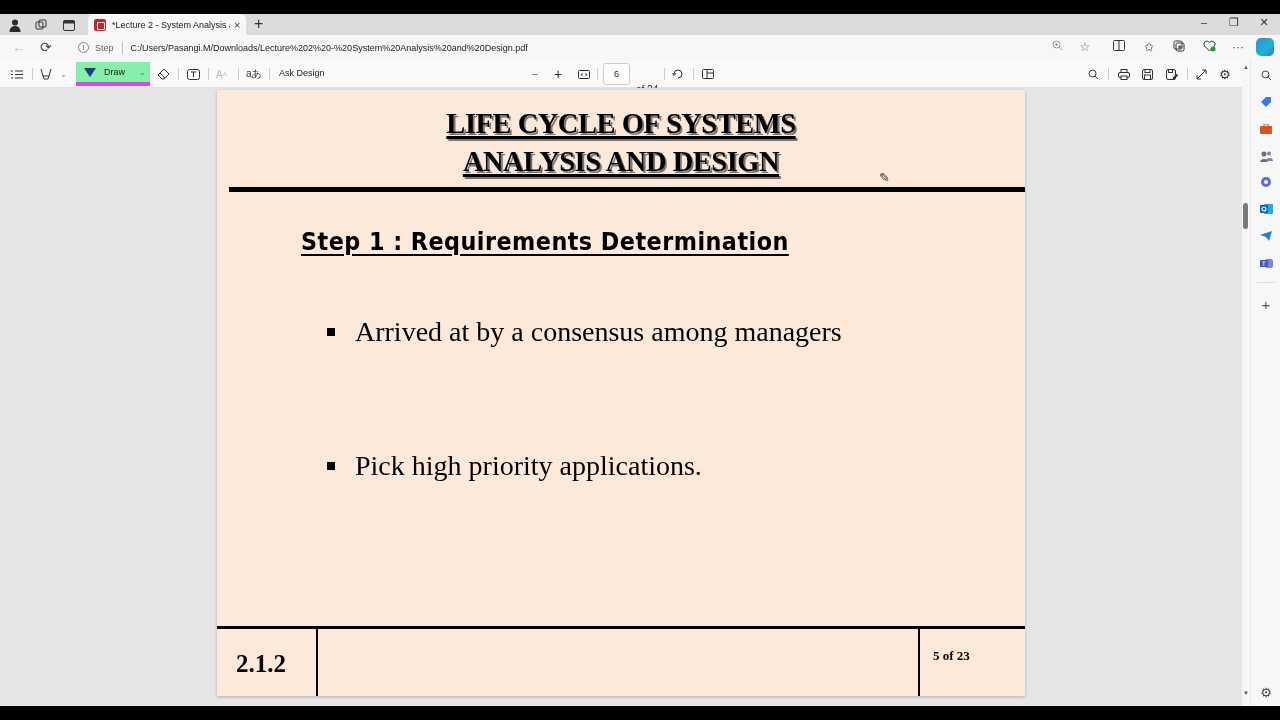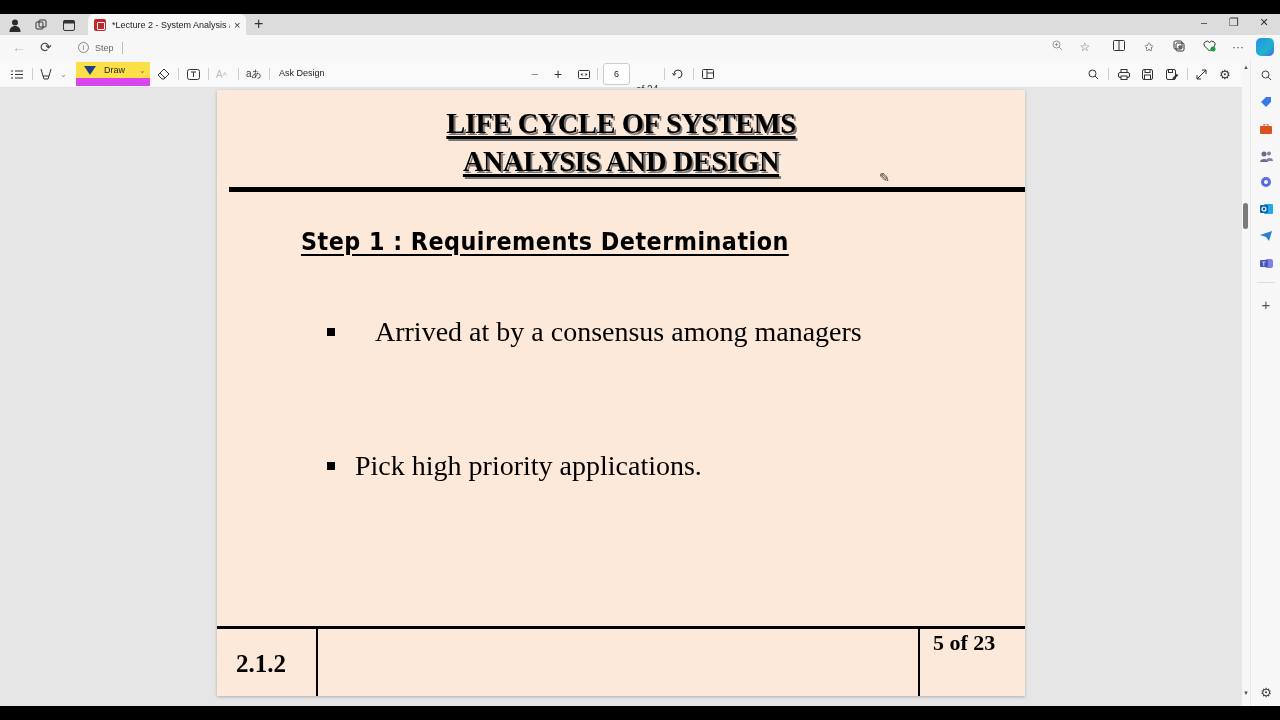--- a/index.html
+++ b/index.html
@@ -28,41 +28,41 @@
   .addr .file-label { font-size: 9px; color: #666; margin-left: 6px; }
   .addr .sep { width: 1px; height: 12px; background: #bbb; margin: 0 8px; }
   .addr .url { font-size: 9px; color: #222; white-space: nowrap; }
   .right-ico { position: absolute; top: 5px; font-size: 12px; color: #444; width: 18px; text-align: center; }
   .copilot { position: absolute; left: 1256px; top: 38px; width: 18px; height: 18px; border-radius: 5px; background: linear-gradient(135deg,#2a8cf0,#1fb5c9 60%,#3d6bf0); }
 
   
   .pdfbar { position: absolute; left: 0; top: 60px; width: 1242px; height: 28px; background: #f9f9f9; border-bottom: 1px solid #e2e2e2; }
   .pb-ico { position: absolute; top: 7px; font-size: 12px; color: #333; height: 14px; display: flex; align-items: center; }
   .pb-sep { position: absolute; top: 8px; width: 1px; height: 12px; background: #ccc; }
-  .draw-btn { position: absolute; left: 76px; top: 2px; width: 74px; height: 24px; background: #fde047; border-bottom: 8px solid #d946ef; display: flex; align-items: center; padding-left: 8px; }
+  .draw-btn { position: absolute; left: 76px; top: 2px; width: 74px; height: 24px; background: #86efac; border-bottom: 4px solid #d946ef; display: flex; align-items: center; padding-left: 8px; }
   .draw-btn .tri { width: 0; height: 0; border-left: 6px solid transparent; border-right: 6px solid transparent; border-top: 9px solid #1e3f8a; margin-right: 8px; }
   .draw-btn .draw-label { font-size: 9px; color: #222; }
   .draw-btn .chev { font-size: 8px; color: #777; margin-left: 14px; }
   .ask-copilot { position: absolute; left: 279px; top: 8px; font-size: 9px; color: #222; }
   .page-input { position: absolute; left: 603px; top: 3px; width: 27px; height: 22px; border: 1px solid #ccc; background: #fff; border-radius: 3px; font-size: 9px; color: #222; text-align: center; line-height: 20px; }
   .page-of { position: absolute; left: 636px; top: 24px; font-size: 10px; color: #333; }
 
   
   .viewer { position: absolute; left: 0; top: 88px; width: 1242px; height: 618px; background: #e6e6e6; padding-left: 8px; }
   .page { position: absolute; left: 217px; top: 2px; width: 808px; height: 606px; background: #fde9d9; box-shadow: 0 1px 3px rgba(0,0,0,0.25); overflow: hidden; }
   .title-line { position: absolute; width: 100%; text-align: center; font-family: "Liberation Serif", "DejaVu Serif", serif; font-weight: bold; font-size: 30px; color: #000; text-decoration: underline; text-decoration-thickness: 3px; text-underline-offset: 3px; text-shadow: 2px 2px 0 #777; letter-spacing: -0.5px; transform: scaleX(0.95); }
   .rule { position: absolute; left: 12px; top: 97px; width: 796px; height: 5px; background: #000; }
   .pencil { position: absolute; left: 662px; top: 80px; font-size: 13px; color: #333; }
   .step-heading { position: absolute; left: 84px; top: 138px; font-family: "DejaVu Sans", sans-serif; font-weight: bold; font-size: 24px; color: #000; text-decoration: underline; text-decoration-thickness: 2px; text-underline-offset: 4px; letter-spacing: 0.5px; transform: scaleX(0.93); transform-origin: left; }
   .bullet { position: absolute; left: 110px; display: flex; align-items: center; font-family: "Liberation Serif", "DejaVu Serif", serif; font-size: 28px; color: #000; }
   .bullet .sq { width: 8px; height: 8px; background: #000; margin-right: 20px; }
   .footer-rule { position: absolute; left: 0; top: 536px; width: 808px; height: 3px; background: #000; }
   .footer-vline { position: absolute; top: 538px; width: 1.5px; height: 70px; background: #000; }
   .footer-sec { position: absolute; left: 19px; top: 560px; font-family: "Liberation Serif", "DejaVu Serif", serif; font-weight: bold; font-size: 25px; color: #000; }
-  .footer-page { position: absolute; left: 716px; top: 540px; font-family: "Liberation Serif", "DejaVu Serif", serif; font-weight: bold; font-size: 22px; color: #000; }
+  .footer-page { position: absolute; left: 716px; top: 558px; font-family: "Liberation Serif", "DejaVu Serif", serif; font-weight: bold; font-size: 13px; color: #000; }
 
   
   .vscroll { position: absolute; left: 1242px; top: 60px; width: 8px; height: 646px; background: #f7f7f7; }
   .vscroll .thumb { position: absolute; left: 1px; top: 143px; width: 5px; height: 26px; border-radius: 3px; background: #7a7a7a; }
   .vscroll .arr { position: absolute; left: 0; width: 8px; font-size: 6px; color: #555; text-align: center; }
 
   
   .edgebar { position: absolute; left: 1250px; top: 60px; width: 30px; height: 646px; background: #f7f7f7; border-left: 1px solid #e8e8e8; }
   .sb-ico { position: absolute; left: 7px; width: 16px; height: 16px; display: flex; align-items: center; justify-content: center; font-size: 11px; }
 </style>
@@ -101,20 +101,21 @@
   <span class="win-ctrl" style="left:1254px;">✕</span>
 </div>
 
 <div class="addrrow">
   <span class="nav-ico" style="left:12px;color:#bbb;">←</span>
   <span class="nav-ico" style="left:40px;color:#444;">⟳</span>
   <div class="addr">
     <span class="info">i</span>
     <span class="file-label">Step</span>
     <span class="sep"></span>
+    <span class="url">C:/Users/Pasangi.M/Downloads/Lecture%202%20-%20System%20Analysis%20and%20Design.pdf</span>
   </div>
   <span class="right-ico" style="left:1048px;color:#999;">
     <svg width="11" height="11" viewBox="0 0 11 11">
         <circle cx="4.5" cy="4.5" r="3.5" fill="none" stroke="#999"></circle>
         <line x1="7" y1="7" x2="10" y2="10" stroke="#999"></line>
         <line x1="3" y1="4.5" x2="6" y2="4.5" stroke="#999"></line>
         <line x1="4.5" y1="3" x2="4.5" y2="6" stroke="#999"></line>
       </svg>
   </span>
   <span class="right-ico" style="left:1076px;color:#666;">☆</span>
@@ -254,21 +255,21 @@
 </div>
 
 <div class="viewer">
   <div class="page">
     <div class="title-line" style="top:16px;">LIFE CYCLE OF SYSTEMS</div>
     <div class="title-line" style="top:54px;">ANALYSIS AND DESIGN</div>
     <div class="rule"></div>
     <span class="pencil">✎</span>
     <div class="step-heading">Step 1  : Requirements Determination</div>
 
-    <div class="bullet" style="top:226px;gap:20px;">
+    <div class="bullet" style="top:226px;">
       <span class="sq"></span>
       <span>Arrived at by a consensus among managers</span>
     </div>
     <div class="bullet" style="top:360px;justify-content:flex-end;">
       <span class="sq"></span>
       <span>Pick high priority applications.</span>
     </div>
 
     <div class="footer-rule"></div>
     <div class="footer-vline" style="left:99px;"></div>

